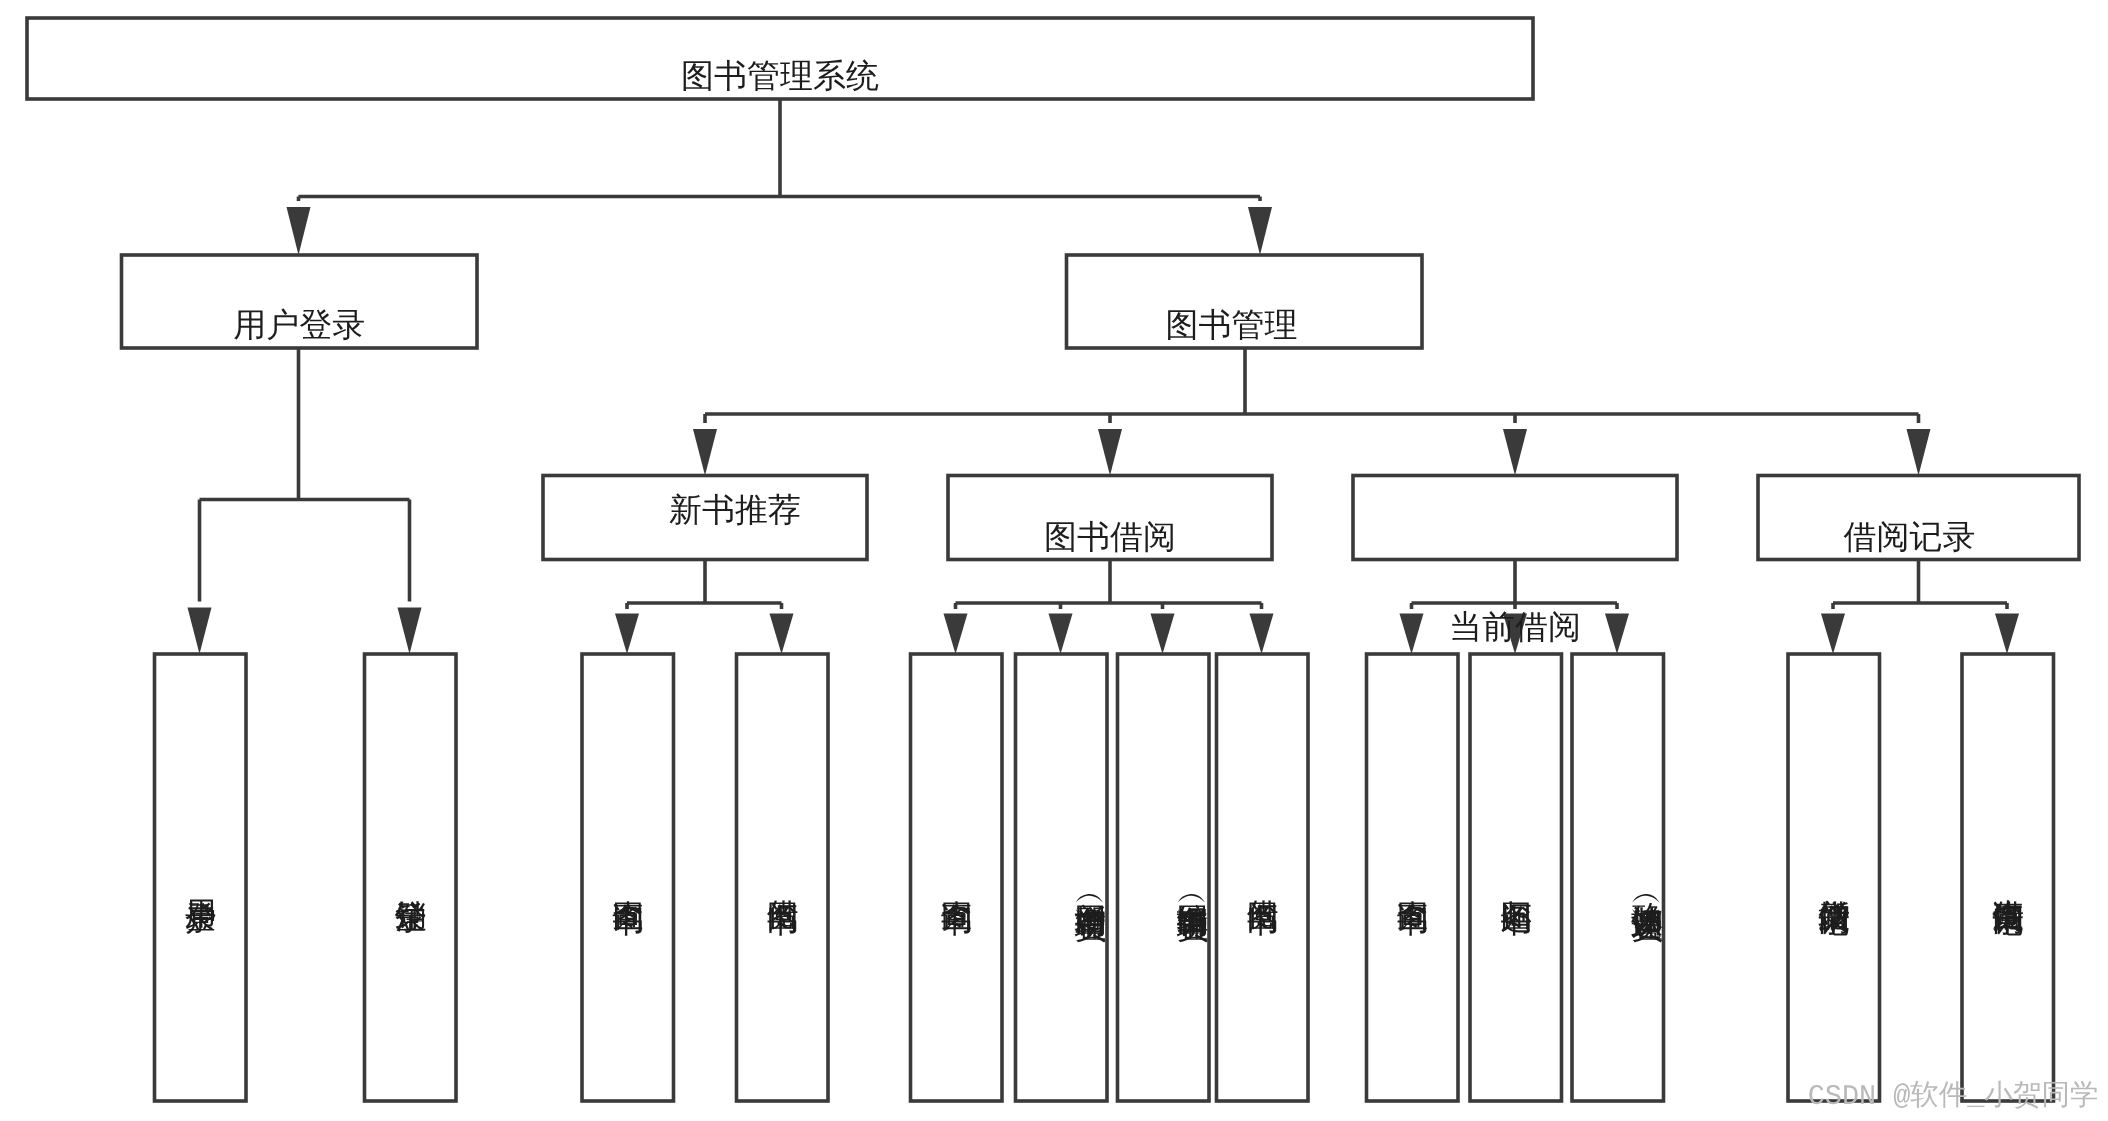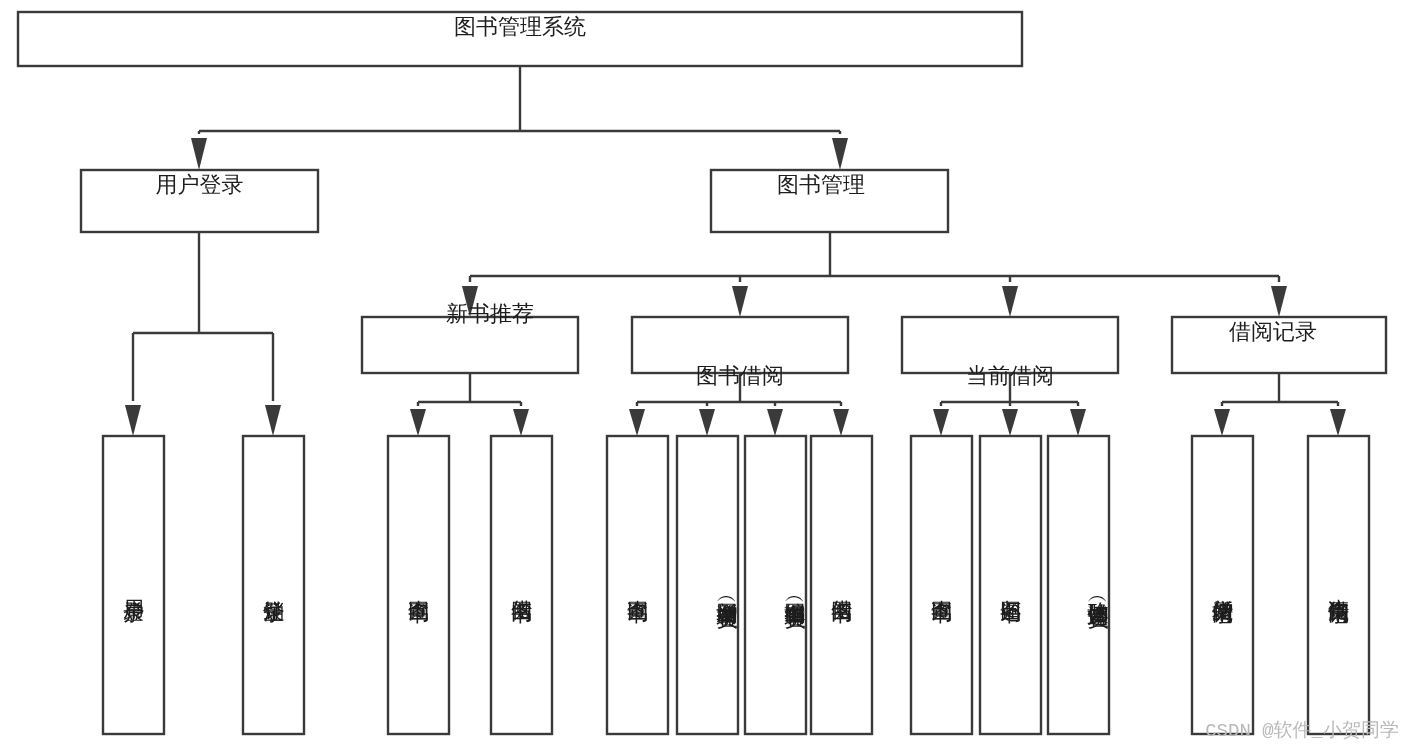--- a/index.html
+++ b/index.html
@@ -53,21 +53,21 @@
     line-height: 1.08;
     letter-spacing: 1px;
     color: #1d1d1d;
     white-space: nowrap;
     pointer-events: none;
     user-select: none;
   }
   .hlabel-wrap {
     position: absolute;
     display: flex;
-    align-items: flex-start;
+    align-items: flex-end;
     justify-content: center;
     font-family: Liberation Sans, sans-serif;
     font-size: 22px;
     color: #1d1d1d;
     white-space: nowrap;
     pointer-events: none;
     user-select: none;
   }
   #watermark {
     position: absolute;
@@ -209,21 +209,21 @@
   </div>
 
   <div class="hlabel-wrap" style="left:711px; top:170px; width:220px; height:62px;">
     <span>图书管理</span>
   </div>
 
   <div class="hlabel-wrap" style="left:362px; top:299px; width:256px; height:56px;">
     <span>新书推荐</span>
   </div>
 
-  <div class="hlabel-wrap" style="left:632px; top:317px; width:216px; height:56px;margin-top:44px;">
+  <div class="hlabel-wrap" style="left:632px; top:317px; width:216px; height:56px;">
     <span>图书借阅</span>
   </div>
 
   <div class="hlabel-wrap" style="left:902px; top:317px; width:216px; height:72px;margin-top:44px;">
     <span>当前借阅</span>
   </div>
 
   <div class="hlabel-wrap" style="left:1166px; top:317px; width:214px; height:56px;">
     <span>借阅记录</span>
   </div>

